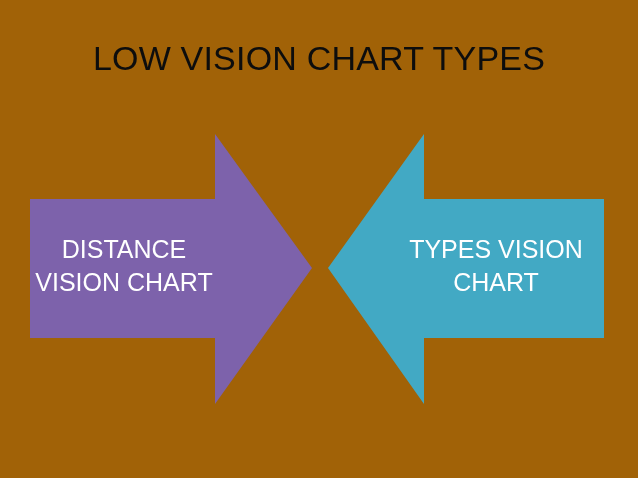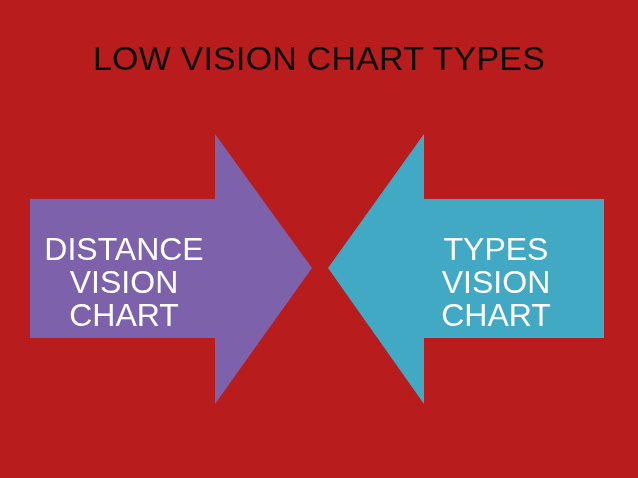--- a/index.html
+++ b/index.html
@@ -45,40 +45,40 @@
     left: 0;
     top: 0;
     width: 638px;
     height: 478px;
   }
   .arrow-label {
     position: absolute;
     text-align: center;
     color: #ffffff;
     font-family: "Liberation Sans", sans-serif;
-    font-size: 32px;
+    font-size: 25px;
     font-weight: 400;
     line-height: 33px;
     white-space: pre-line;
   }
   #label-distance {
     left: 34px;
     top: 233px;
     width: 180px;
   }
   #label-near {
     left: 398px;
     top: 233px;
     width: 196px;
   }
 </style>
 </head>
 <body>
 
-<div id="slide" style="background: #b91c1c;">
+<div id="slide" style="background: #a16207;">
 
   <div id="slide-title" style="color: rgb(13, 13, 13);">LOW VISION CHART TYPES</div>
 
   <div id="diagram">
 
     <svg class="arrow-svg" viewBox="0 0 638 478" xmlns="http://www.w3.org/2000/svg">
       <polygon points="30,199 215,199 215,134 312,268 215,404 215,338 30,338" fill="#7d62ab"></polygon>
       <polygon points="604,199 424,199 424,134 328,268 424,404 424,338 604,338" fill="#42a9c4"></polygon>
     </svg>
 

